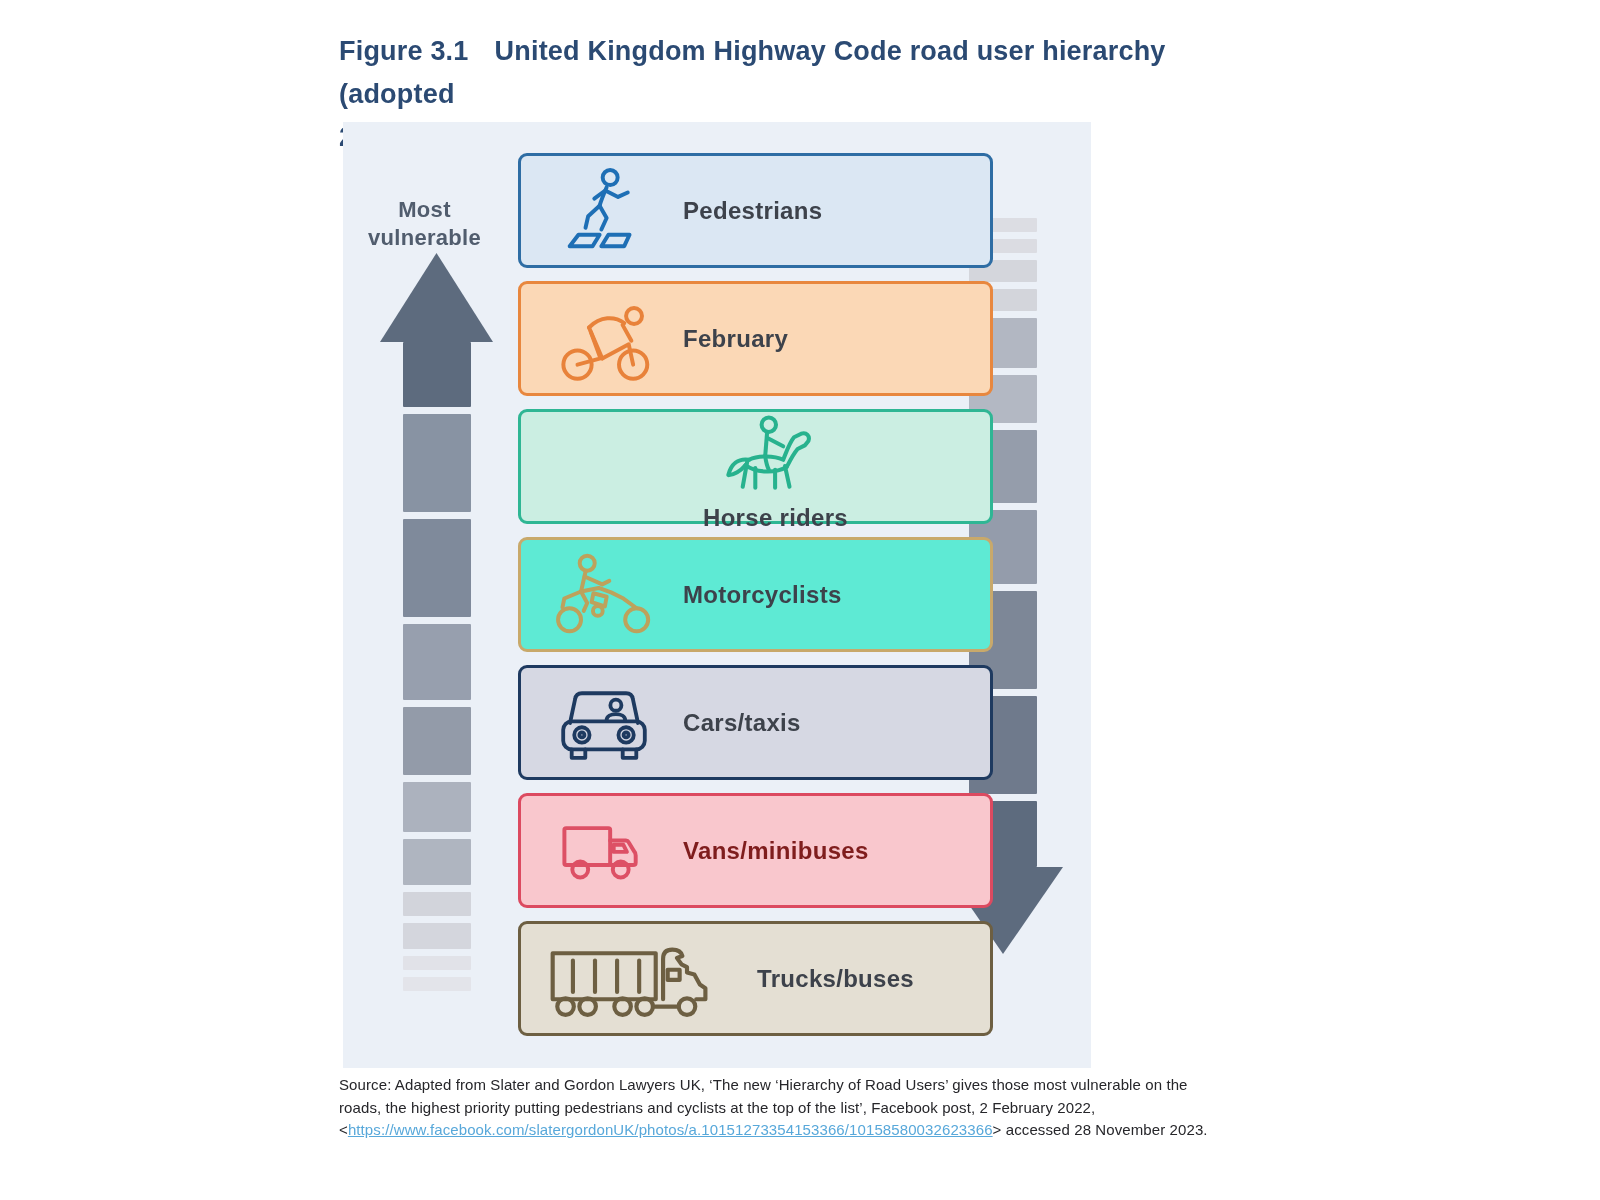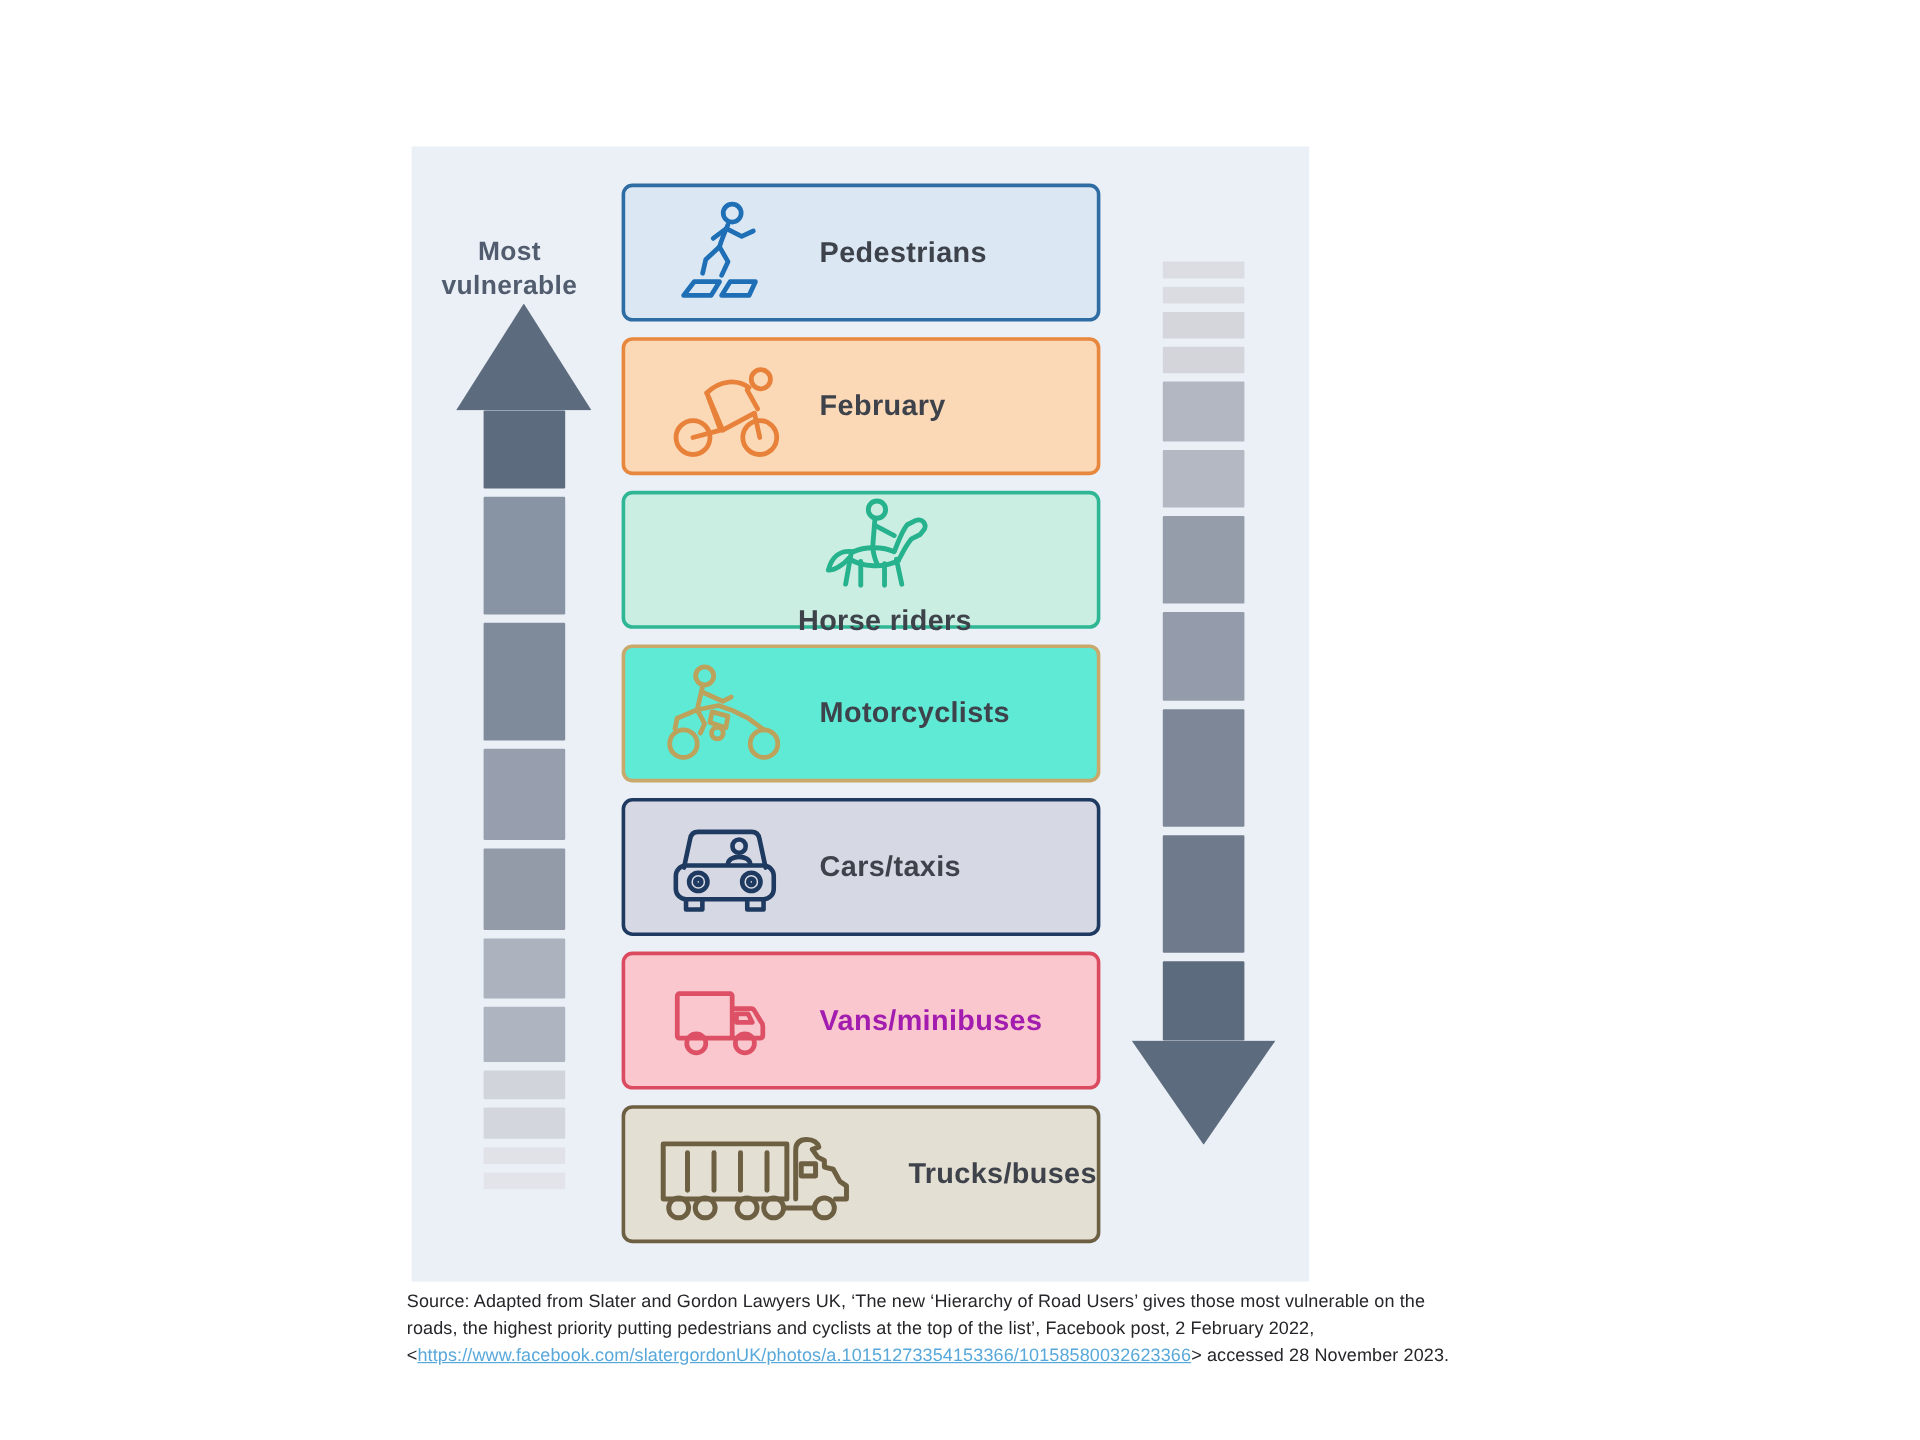--- a/index.html
+++ b/index.html
@@ -12,38 +12,42 @@
   .arrow{position:absolute;}
   .arrow-left{left:37px;top:131px;width:113px;}
   .arrow-right{left:600px;top:96px;width:120px;}
   .arrow-head-up{width:113px;height:89px;clip-path:polygon(50% 0,100% 100%,0 100%);}
   .arrow-head-down{width:120px;height:87px;clip-path:polygon(0 0,100% 0,50% 100%);}
   .seg{width:68px;margin-left:auto;margin-right:auto;border-radius:1px;}
   .arrow-label{position:absolute;text-align:center;font-size:22px;font-weight:600;color:#515d6e;
         line-height:1.25;letter-spacing:0.3px;}
   .label-left{left:4px;top:74px;width:155px;}
   .label-right{left:578px;top:848px;width:165px;}
-  .row{position:absolute;left:175px;width:399px;height:115px;border:3px solid #888;
+  .row{position:absolute;left:175px;width:475px;height:115px;border:3px solid #888;
         border-radius:9px;display:flex;align-items:center;box-sizing:border-box;padding-left:22px;}
   .row-0{top:31px;} .row-1{top:159px;} .row-2{top:287px;} .row-3{top:415px;}
   .row-4{top:543px;} .row-5{top:671px;} .row-6{top:799px;}
   .icon-wrap{width:122px;flex:none;display:flex;align-items:center;justify-content:center;}
   .row.wide-icon .icon-wrap{width:196px;}
   .row-label{margin-left:18px;font-size:24px;font-weight:600;color:#3d424b;letter-spacing:0.3px;white-space:nowrap;}
   .icon-svg{display:block;}
   .source{position:absolute;left:339px;top:1074px;width:885px;font-size:15px;line-height:1.5;
         color:#26262a;margin:0;letter-spacing:0.1px;}
   .urlwrap{white-space:nowrap;}
   .source-link{text-decoration:underline;}
 </style>
 </head>
 <body>
 
 <div class="page">
 
+  <div class="figure-title" style="color: rgb(43, 74, 115);">
+    <span class="fig-num">Figure 3.1</span><span>United Kingdom Highway Code road user hierarchy (adopted</span><br>
+    <span>2022)</span>
+  </div>
 
   <div class="panel" style="background: rgb(235, 240, 247);">
 
     <div class="arrow-label label-left">Most vulnerable</div>
 
     <div class="arrow arrow-left">
       <div class="arrow-head-up" style="background: rgb(93, 107, 126);"></div>
       <div>
           <div class="seg" style="height: 65px; background: rgb(93, 107, 126);"></div>
           <div class="seg" style="height: 98px; background: rgb(136, 147, 163); margin-top: 7px;"></div>
@@ -167,21 +171,21 @@
     <div class="row row-5" style="background: rgb(249, 199, 205); border-color: rgb(220, 74, 96);">
       <span class="icon-wrap">
         <svg class="icon-svg" width="100" height="88" viewBox="0 0 110 100" fill="none" stroke="currentColor" stroke-width="4.5" stroke-linecap="round" stroke-linejoin="round" style="color: rgb(221, 80, 101);">
           <rect x="10" y="24" width="52" height="42" rx="2"></rect>
           <path d="M62 38 L80 38 Q82 38 83 40 L89 50 Q91 52 91 55 L91 63 Q91 66 88 66 L62 66"></path>
           <path d="M66 43 L77 43 L81 51 L66 51 Z"></path>
           <circle cx="28" cy="71" r="9"></circle>
           <circle cx="74" cy="71" r="9"></circle>
         </svg>
       </span>
-      <span class="row-label" style="color: #a21caf;">Vans/minibuses</span>
+      <span class="row-label" style="color: #7f1d1d;">Vans/minibuses</span>
     </div>
 
     <div class="row row-6 wide-icon" style="background: rgb(228, 223, 211); border-color: rgb(109, 95, 66);">
       <span class="icon-wrap">
         <svg class="icon-svg" width="186" height="92" viewBox="0 0 200 100" fill="none" stroke="currentColor" stroke-width="4.5" stroke-linecap="round" stroke-linejoin="round" style="color: rgb(109, 95, 66);">
           <rect x="4" y="22" width="112" height="50"></rect>
           <path d="M26 30 L26 64"></path>
           <path d="M50 30 L50 64"></path>
           <path d="M74 30 L74 64"></path>
           <path d="M98 30 L98 64"></path>

